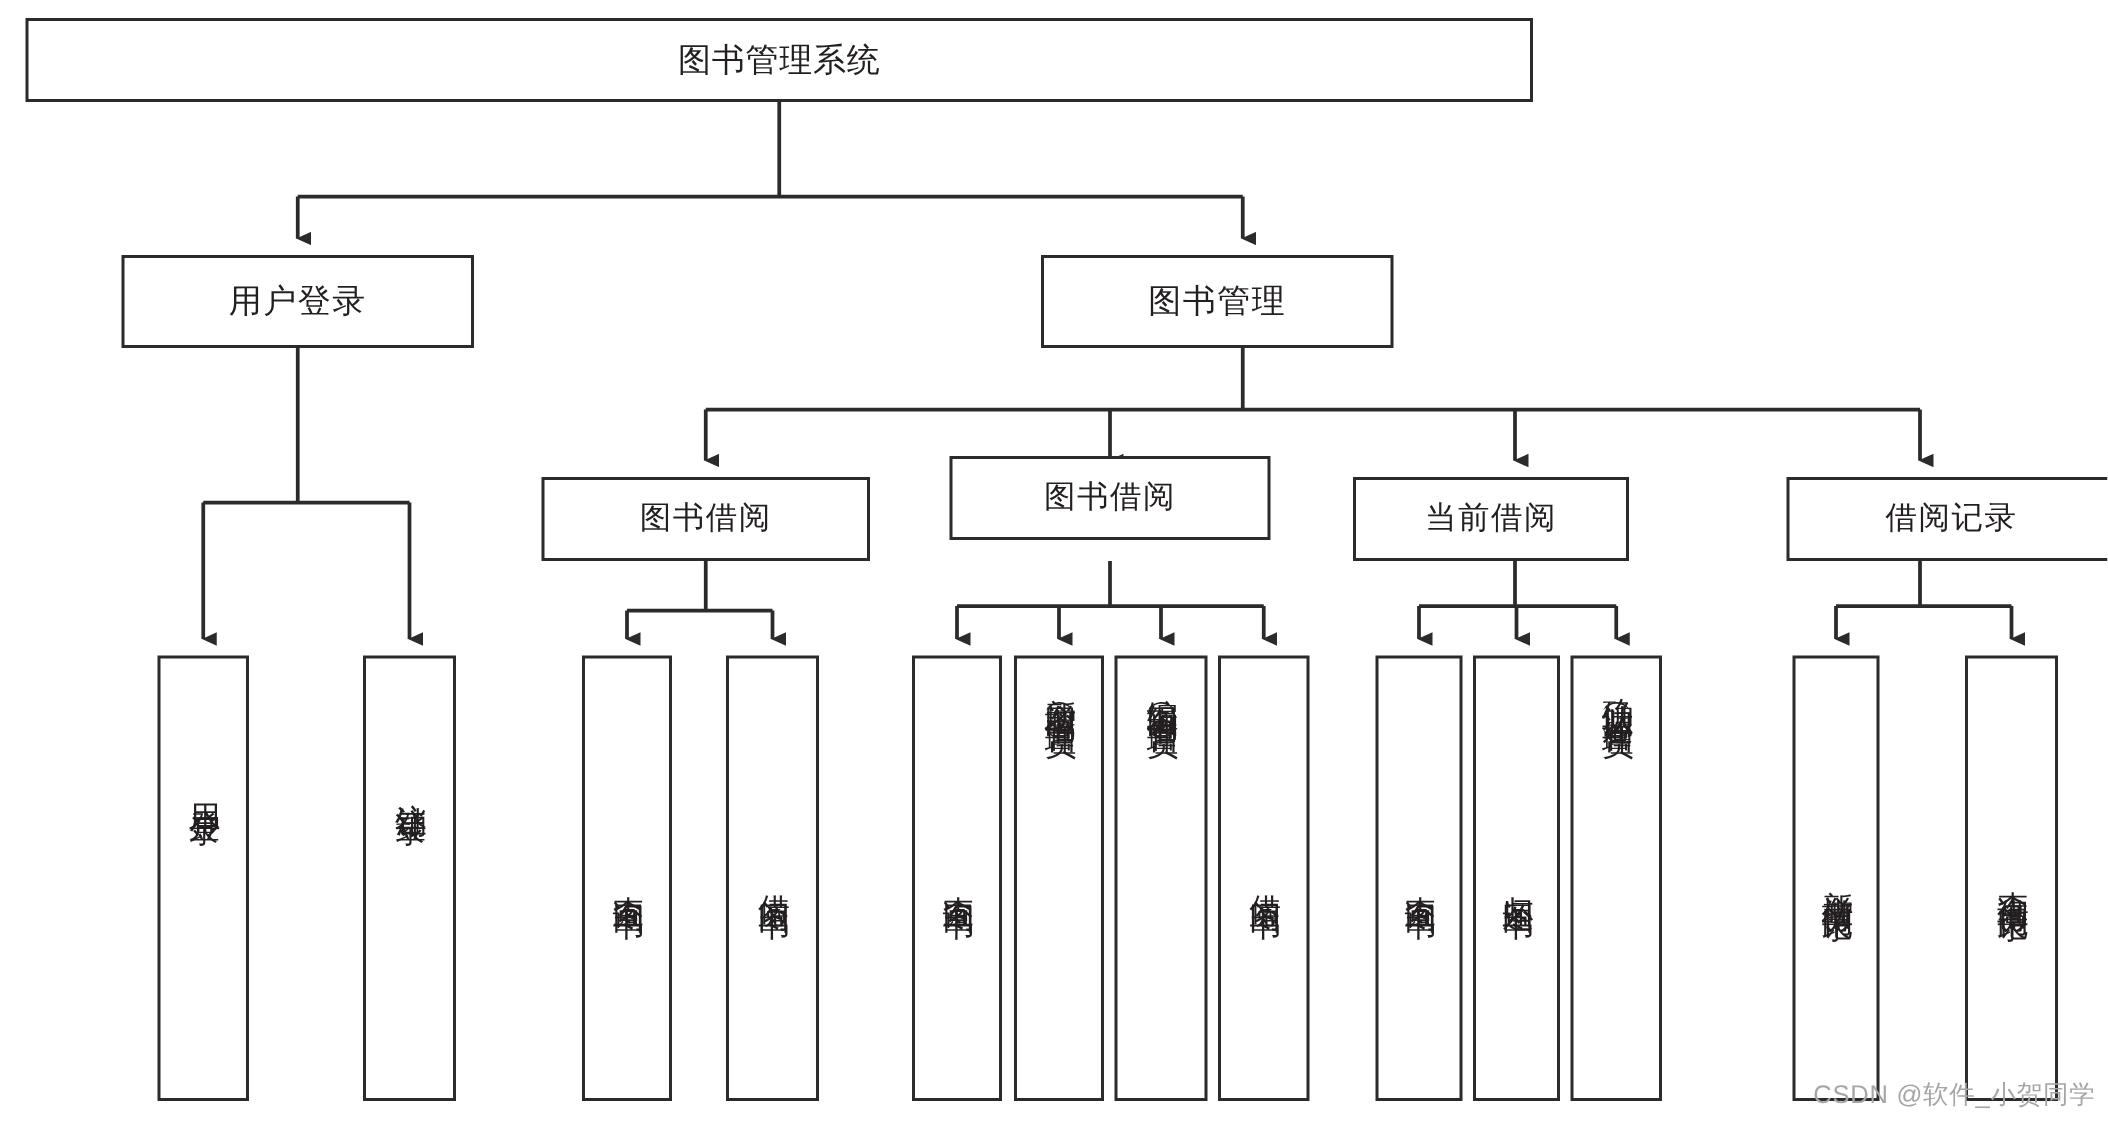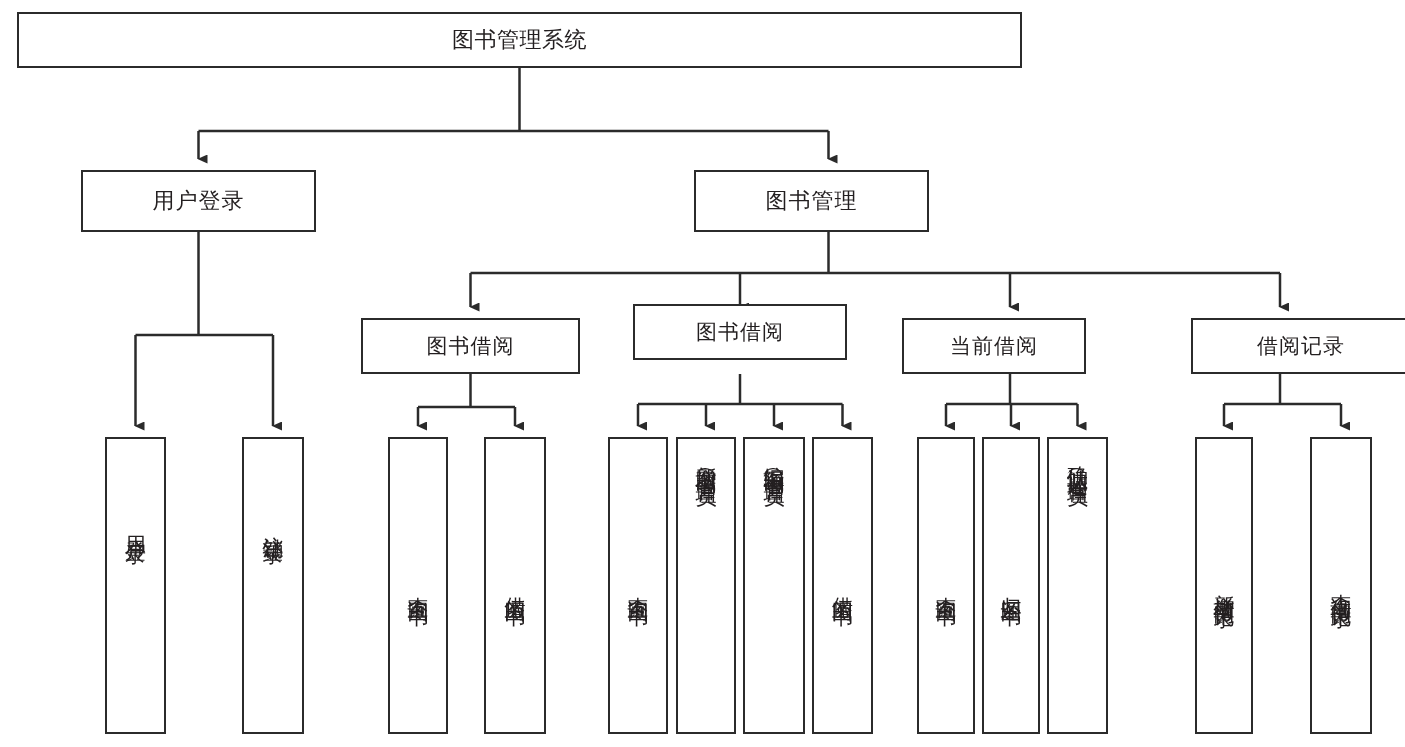--- a/index.html
+++ b/index.html
@@ -184,13 +184,14 @@
         <span class="label">确认归还（管理员）</span>
       </div>
       <div class="node vert mid" style="left: 1195px; top: 437px; width: 58px; height: 297px;">
         <span class="label">新增借阅记录</span>
       </div>
       <div class="node vert mid" style="left: 1310px; top: 437px; width: 62px; height: 297px;">
         <span class="label">查询借阅记录</span>
       </div>
     </div>
 
+  <div class="watermark">CSDN @软件_小贺同学</div>
 </div>
 
 </body></html>

